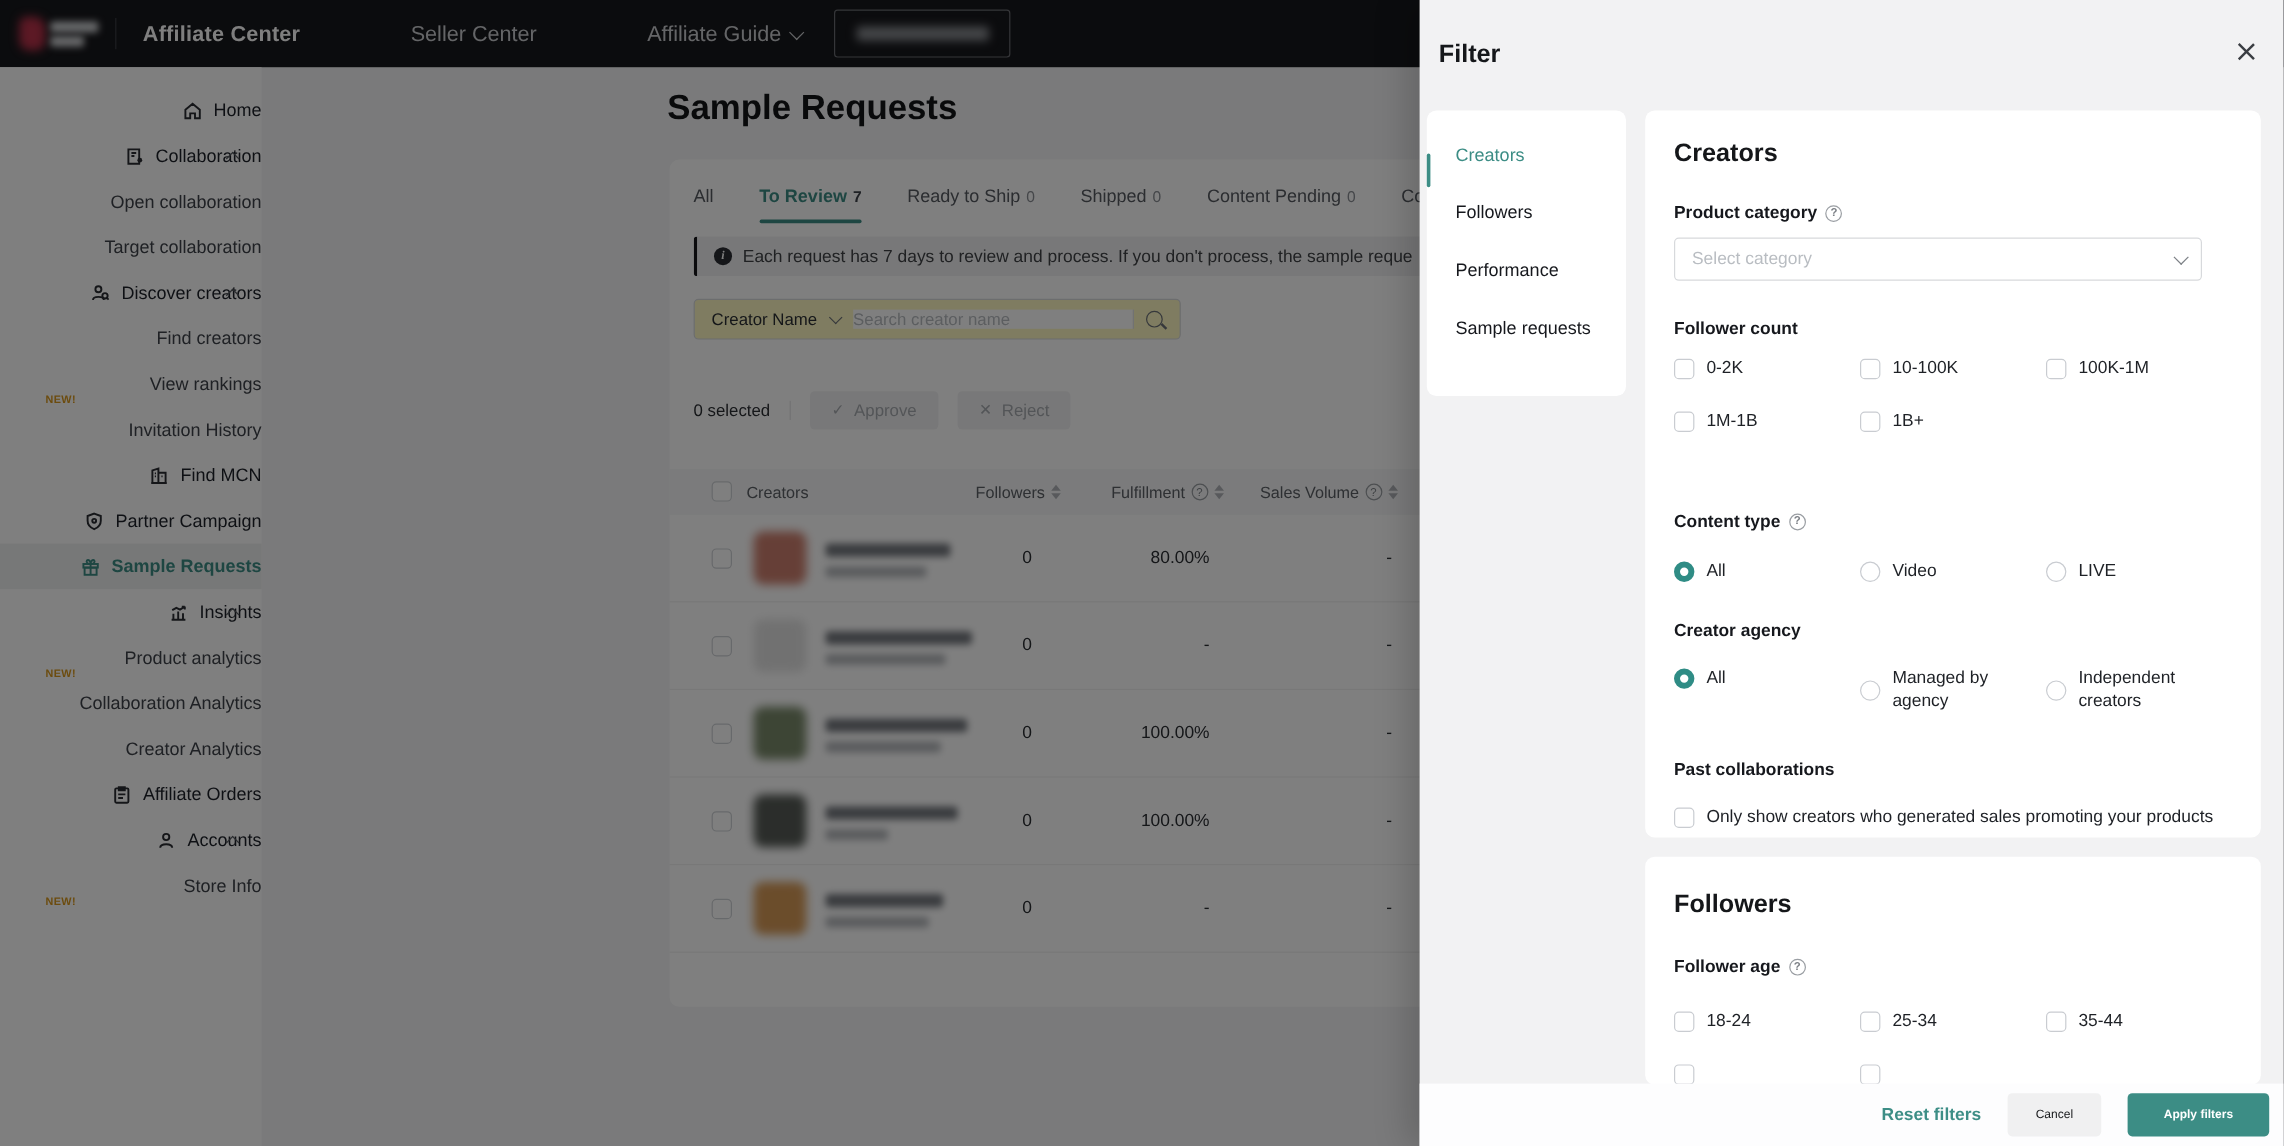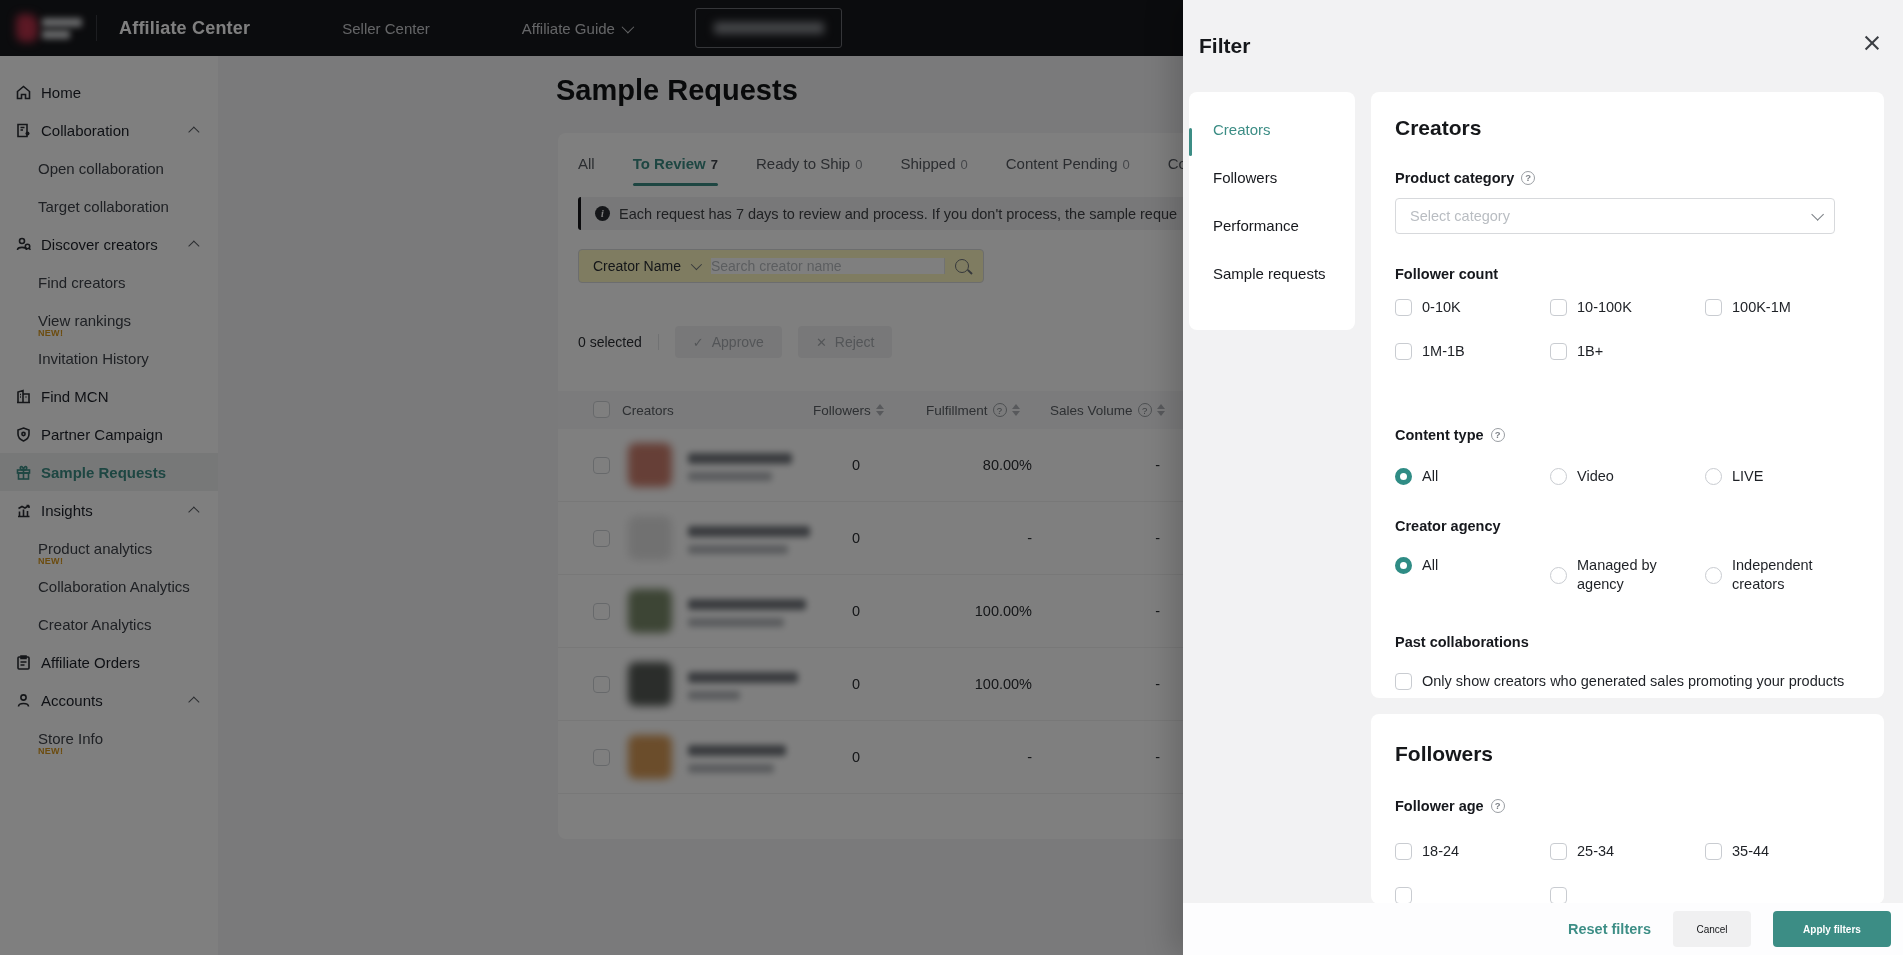--- a/index.html
+++ b/index.html
@@ -8,29 +8,29 @@
   #app { position:relative; width:1903px; height:955px; overflow:hidden; }
 
   
   .navbar { position:absolute; left:0; top:0; width:1903px; height:56px; background:#17181c; display:flex; align-items:center; z-index:1; }
   .logo-wrap { display:flex; align-items:center; margin-left:16px; width:72px; }
   .logo-note { width:22px; height:28px; background:#b8324a; border-radius:6px 10px 8px 8px; filter:blur(4px); }
   .logo-text { margin-left:4px; }
   .logo-line { width:40px; height:9px; background:#cfd1d4; border-radius:2px; filter:blur(3px); margin:3px 0; }
   .nav-divider { width:1px; height:26px; background:#3a3d43; margin:0 22px 0 8px; }
   .nav-title { color:#fff; font-size:18px; font-weight:700; letter-spacing:.2px; }
-  .nav-link { color:#c9cbce; font-size:15px; margin-left:92px; display:flex; align-items:center; gap:7px; }
+  .nav-link { color:#c9cbce; font-size:18px; margin-left:92px; display:flex; align-items:center; gap:7px; }
   .nav-link:first-of-type { margin-left:90px; }
   .chev-down { width:9px; height:9px; border-right:1.6px solid #c9cbce; border-bottom:1.6px solid #c9cbce; transform:rotate(45deg) translateY(-2px); }
   .store-box { position:absolute; left:695px; top:8px; width:147px; height:40px; border:1px solid #6a6d72; border-radius:3px; display:flex; align-items:center; justify-content:center; }
   .store-blur { width:110px; height:12px; background:#8a8d92; border-radius:2px; filter:blur(4px); }
 
   
   .sidebar { position:absolute; left:0; top:56px; width:218px; height:899px; background:#ffffff; padding-top:17px; z-index:1; }
-  .sb-item { position:relative; height:38px; display:flex; align-items:center; padding-left:15px; font-size:15px; color:#1d2129; }
+  .sb-item { position:relative; height:38px; display:flex; align-items:center; padding-left:15px; font-size:15px; color:#1d2129;justify-content:flex-end; }
   .sb-item.sub { padding-left:38px; color:#3f434a; }
   .sb-item .sb-ico { width:17px; height:17px; margin-right:9px; display:inline-flex; }
   .sb-item.active { background:#eef1f1; color:#3c8d85; font-weight:600; }
   .sb-item.active svg { stroke:#3c8d85; }
   .sb-item svg { stroke:#2a2d33; fill:none; stroke-width:1.6; width:17px; height:17px; }
   .sb-chev { position:absolute; right:18px; width:8px; height:8px; border-left:1.5px solid #565a60; border-top:1.5px solid #565a60; transform:rotate(45deg) translateY(3px); }
   .sb-badge { position:absolute; left:38px; top:27px; font-size:9px; font-weight:700; color:#d8981e; letter-spacing:.3px; }
   .sb-label { position:relative; }
 
   
@@ -68,21 +68,21 @@
   .sort .dn { border-top:5px solid #b0b3b8; }
   .qmark { display:inline-flex; width:14px; height:14px; border:1px solid #9a9ea3; border-radius:50%; color:#7c8086; font-size:9.5px; align-items:center; justify-content:center; }
   .trow { position:absolute; left:0; width:760px; height:73px; border-bottom:1px solid #f0f0f1; }
   .cbx { position:absolute; width:17px; height:17px; border:1.5px solid #cfd2d6; border-radius:4px; background:#fff; }
   .trow .cbx { left:35px; top:28px; }
   .avatar { position:absolute; left:70px; top:14px; width:44px; height:44px; border-radius:8px; filter:blur(4px); }
   .nm { position:absolute; left:130px; top:24px; width:104px; height:11px; border-radius:3px; background:#75797f; filter:blur(3px); }
   .nm2 { position:absolute; left:130px; top:43px; width:84px; height:9px; border-radius:3px; background:#b5b8bc; filter:blur(3px); }
   .cell { position:absolute; font-size:14.5px; color:#2b2e33; top:28px; text-align:right; }
   .c-followers { left:220px; width:82px; }
-  .c-fulfill { left:336px; width:138px; }
+  .c-fulfill { left:312px; width:138px; }
   .c-sales { left:470px; width:132px; }
 
   
   .overlay { position:absolute; inset:0; background:rgba(0,0,0,0.5); z-index:40; }
   .panel { position:absolute; left:1183px; top:0; width:720px; height:955px; background:#f2f2f3; z-index:50; box-shadow:-10px 0 28px rgba(0,0,0,.18); }
   .panel-title { position:absolute; left:16px; top:34px; font-size:21px; font-weight:700; color:#15171a; }
   .close-x { position:absolute; right:20px; top:32px; width:22px; height:22px; cursor:pointer; }
   .close-x::before,.close-x::after { content:""; position:absolute; left:10px; top:2px; width:1.8px; height:18px; background:#3a3d42; }
   .close-x::before { transform:rotate(45deg); } .close-x::after { transform:rotate(-45deg); }
 
@@ -416,21 +416,21 @@
       </div>
       <div class="fselect">
         <span class="ph">Select category</span>
         <span class="fs-chev"></span>
       </div>
 
       <div class="flabel" style="margin-top:30px">Follower count</div>
       <div class="optgrid" style="margin-top:14px">
         <div class="opt">
             <span class="cb2"></span>
-            <span>0-10K</span>
+            <span>0-2K</span>
           </div>
         <div class="opt">
             <span class="cb2"></span>
             <span>10-100K</span>
           </div>
         <div class="opt">
             <span class="cb2"></span>
             <span>100K-1M</span>
           </div>
         <div class="opt">

